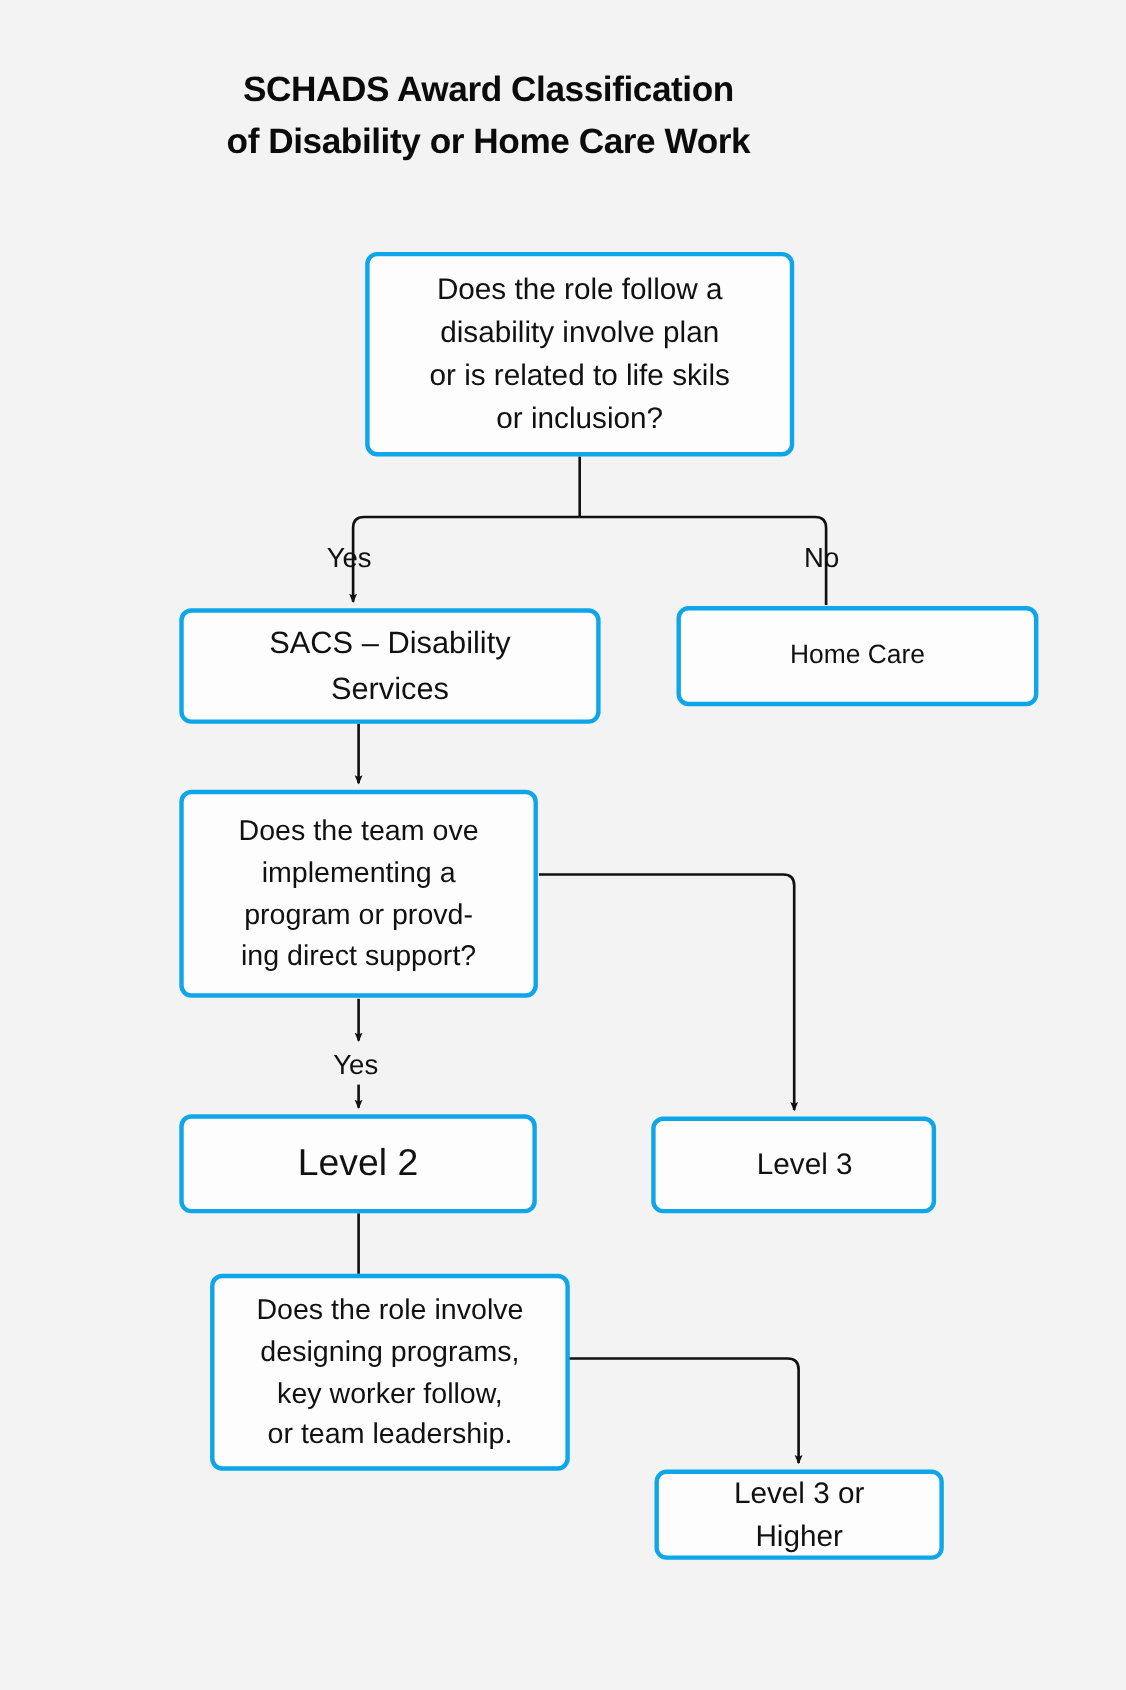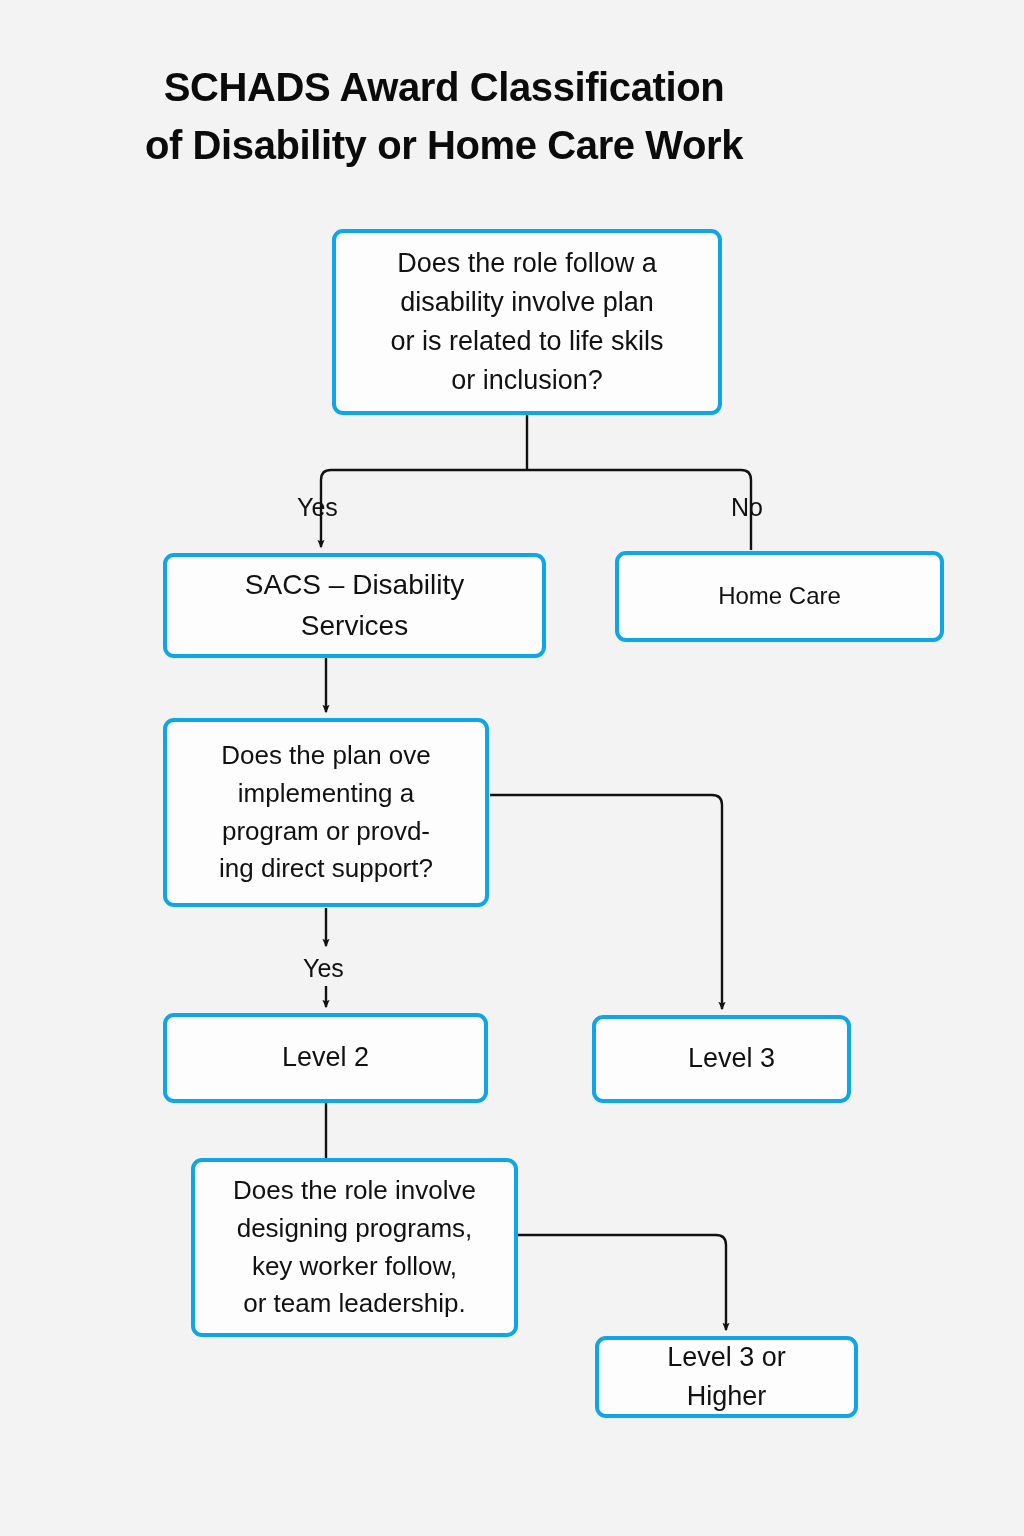--- a/index.html
+++ b/index.html
@@ -19,21 +19,21 @@
     left: 0; top: 0;
     width: 1024px;
     height: 1536px;
   }
   .title {
     position: absolute;
     left: 0;
     top: 58px;
     width: 888px;
     text-align: center;
-    font-size: 40px;
+    font-size: 32px;
     font-weight: bold;
     line-height: 1.46;
     color: #0b0b0b;
     letter-spacing: -0.4px;
   }
   .title .tline { display: block; }
 
   svg.edges {
     position: absolute;
     left: 0; top: 0;
@@ -65,21 +65,21 @@
     color: #111111;
     white-space: nowrap;
     line-height: 1;
   }
 
   
   #n-q1       { left: 332px; top: 229px;  width: 390px; height: 186px; font-size: 27px; }
   #n-sacs     { left: 163px; top: 553px;  width: 383px; height: 105px; font-size: 28px; }
   #n-homecare { left: 615px; top: 551px;  width: 329px; height:  91px; font-size: 24px; }
   #n-q2       { left: 163px; top: 718px;  width: 326px; height: 189px; font-size: 26px; }
-  #n-level2   { left: 163px; top: 1013px; width: 325px; height:  90px; font-size: 27px; }
+  #n-level2   { left: 163px; top: 1013px; width: 325px; height:  90px; font-size: 34px; }
   #n-level3   { left: 592px; top: 1015px; width: 259px; height:  88px; font-size: 27px; padding-left: 28px; }
   #n-q3       { left: 163px; top: 1158px; width: 327px; height: 179px; font-size: 26px; margin-left: 28px; }
   #n-level3h  { left: 595px; top: 1336px; width: 263px; height:  82px; font-size: 27px; }
 
   
   #lbl-yes1 { left: 297px; top: 495px; }
   #lbl-no1  { left: 731px; top: 495px; }
   #lbl-yes2 { left: 303px; top: 956px; }
 </style>
 </head>
@@ -137,21 +137,21 @@
   </div>
 
   <div class="node" id="n-homecare">
     <span class="ntext">
       <span>Home Care</span>
     </span>
   </div>
 
   <div class="node" id="n-q2">
     <span class="ntext">
-      <span>Does the plan ove</span><br>
+      <span>Does the team ove</span><br>
       <span>implementing a</span><br>
       <span>program or provd-</span><br>
       <span>ing direct support?</span>
     </span>
   </div>
 
   <div class="node" id="n-level2">
     <span class="ntext">
       <span>Level 2</span>
     </span>

